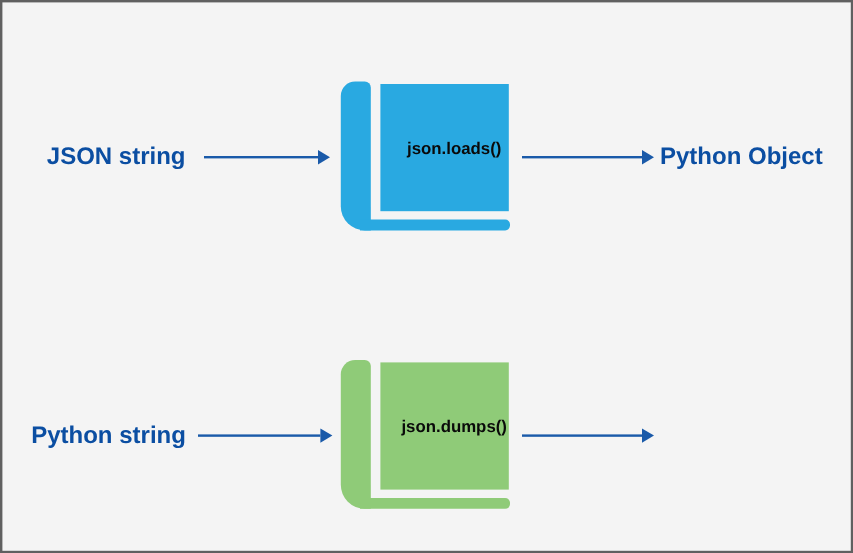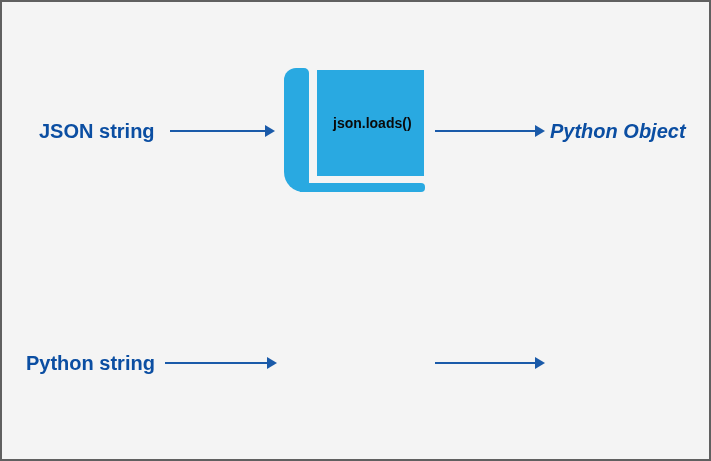--- a/index.html
+++ b/index.html
@@ -65,20 +65,21 @@
     left:16px;top:115px;
     width:125px;height:9px;
     border-radius:0 4px 4px 0;
   }
   .book .cover{
     position:absolute;
     left:33px;top:2px;
     width:107px;height:106px;
     display:flex;
     align-items:center;
+    justify-content:center;
     padding-left:16px;
   }
   .book .cover .fn{
     font-size:14px;
     font-weight:700;
     color:var(--book-text);
     white-space:pre;
   }
   .book-blue .spine,.book-blue .pages,.book-blue .cover{background:var(--book-blue);}
   .book-green .spine,.book-green .pages,.book-green .cover{background:var(--book-green);}
@@ -101,29 +102,36 @@
     <div class="cover">
       <span class="fn">json.loads()</span>
     </div>
   </div>
 
   <div class="arrow" style="left:433px;top:122px;width:110px;">
     <span class="line"></span>
     <span class="head"></span>
   </div>
 
-  <div class="flow-label" style="left:548px;top:117px;font-style:italic;">Python Object</div>
+  <div class="flow-label" style="left:548px;top:117px;">Python Object</div>
 
   <div class="flow-label" style="left:24px;top:349px;text-align:center;">Python string</div>
 
   <div class="arrow" style="left:163px;top:354px;width:112px;">
     <span class="line"></span>
     <span class="head"></span>
   </div>
 
+  <div class="book book-green" style="left:282px;top:298px;">
+    <div class="spine"></div>
+    <div class="pages"></div>
+    <div class="cover">
+      <span class="fn">json.dumps()</span>
+    </div>
+  </div>
 
   <div class="arrow" style="left:433px;top:354px;width:110px;">
     <span class="line"></span>
     <span class="head"></span>
   </div>
 
 
 </div>
 
 </body></html>

